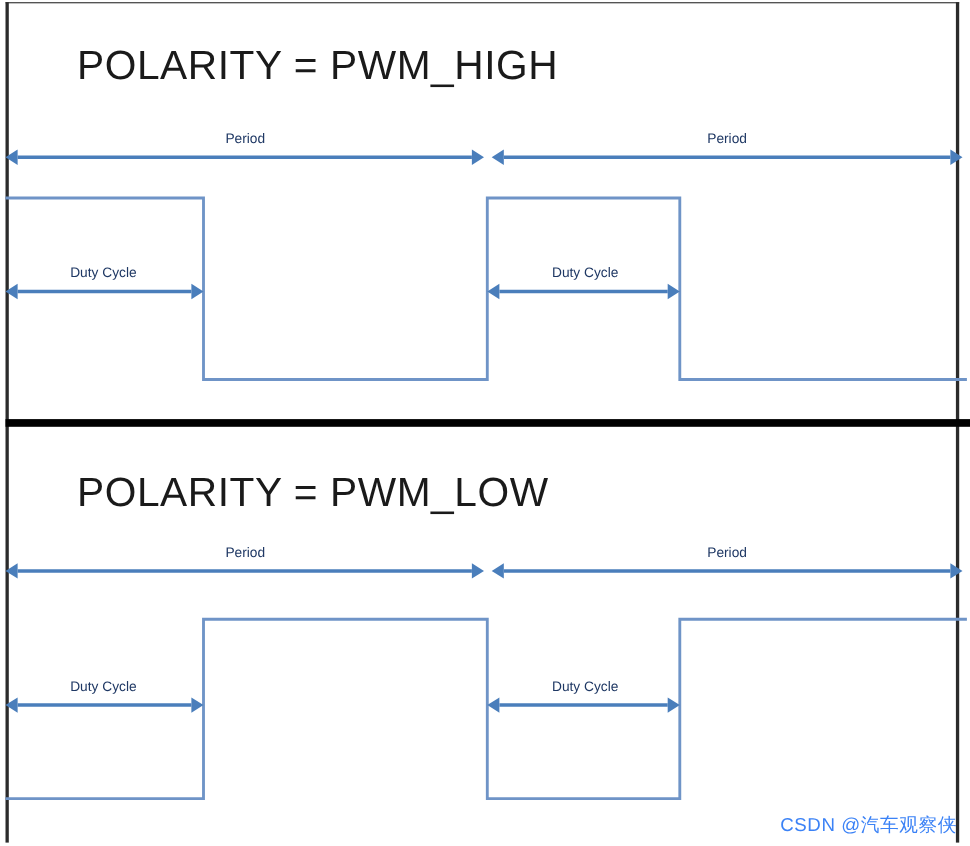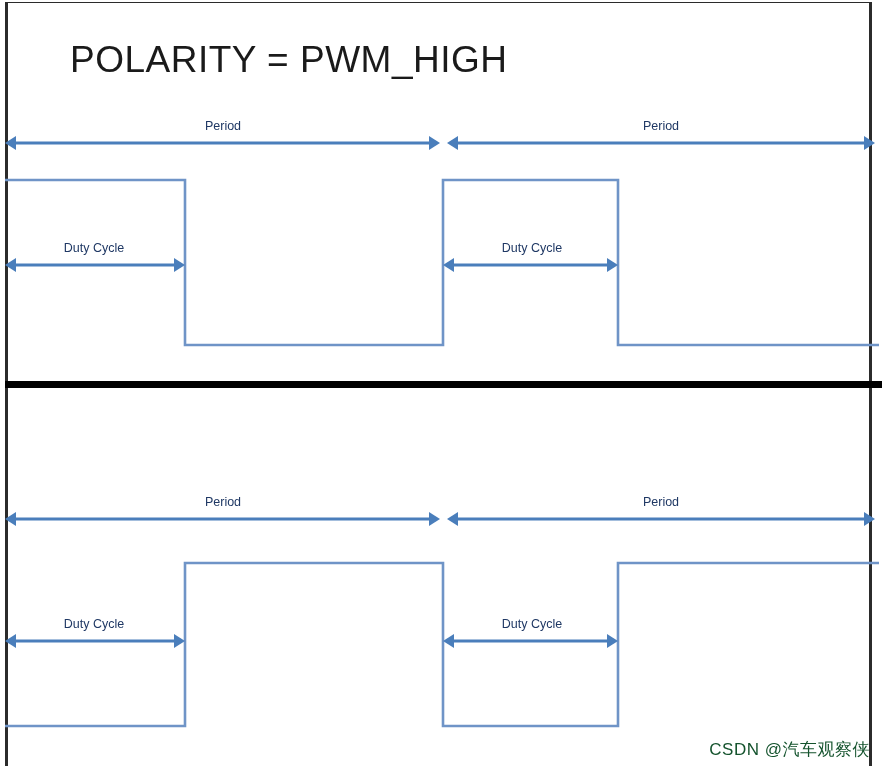--- a/index.html
+++ b/index.html
@@ -67,21 +67,21 @@
     font-weight: normal;
     color: #1f3864;
     white-space: nowrap;
     transform: translateX(-50%);
   }
   .watermark {
     position: absolute;
     right: 12px;
     bottom: 8px;
     font-size: 17px;
-    color: #14532d;
+    color: #3b82f6;
     white-space: nowrap;
     letter-spacing: 0.5px;
   }
 </style>
 </head>
 <body>
 
 <div id="figure">
 
   <div class="frame"></div>
@@ -115,20 +115,21 @@
         <div class="dim-label" style="left: 223px; top: 119px;">Period</div>
         <div class="dim-label" style="left: 661px; top: 119px;">Period</div>
         <div class="dim-label" style="left: 94px; top: 241px;">Duty Cycle</div>
         <div class="dim-label" style="left: 532px; top: 241px;">Duty Cycle</div>
       </div>
   </div>
 
   <div class="divider"></div>
 
   <div class="panel" id="panel-low">
+    <div class="panel-title">POLARITY = PWM_LOW</div>
     <svg class="svg-layer" viewBox="0 0 882 381">
         <polyline points="5,338 185,338 185,175 443,175 443,338 618,338 618,175 879,175" fill="none" stroke="#6f94c7" stroke-width="2.6" stroke-linejoin="miter"></polyline>
         <g>
           <line x1="16" y1="131" x2="429" y2="131" stroke="#4a7ebb" stroke-width="3.2"></line>
           <polygon points="5,131 16,124 16,138" fill="#4a7ebb"></polygon>
           <polygon points="440,131 429,124 429,138" fill="#4a7ebb"></polygon>
         </g>
         <g>
           <line x1="458" y1="131" x2="864" y2="131" stroke="#4a7ebb" stroke-width="3.2"></line>
           <polygon points="447,131 458,124 458,138" fill="#4a7ebb"></polygon>

